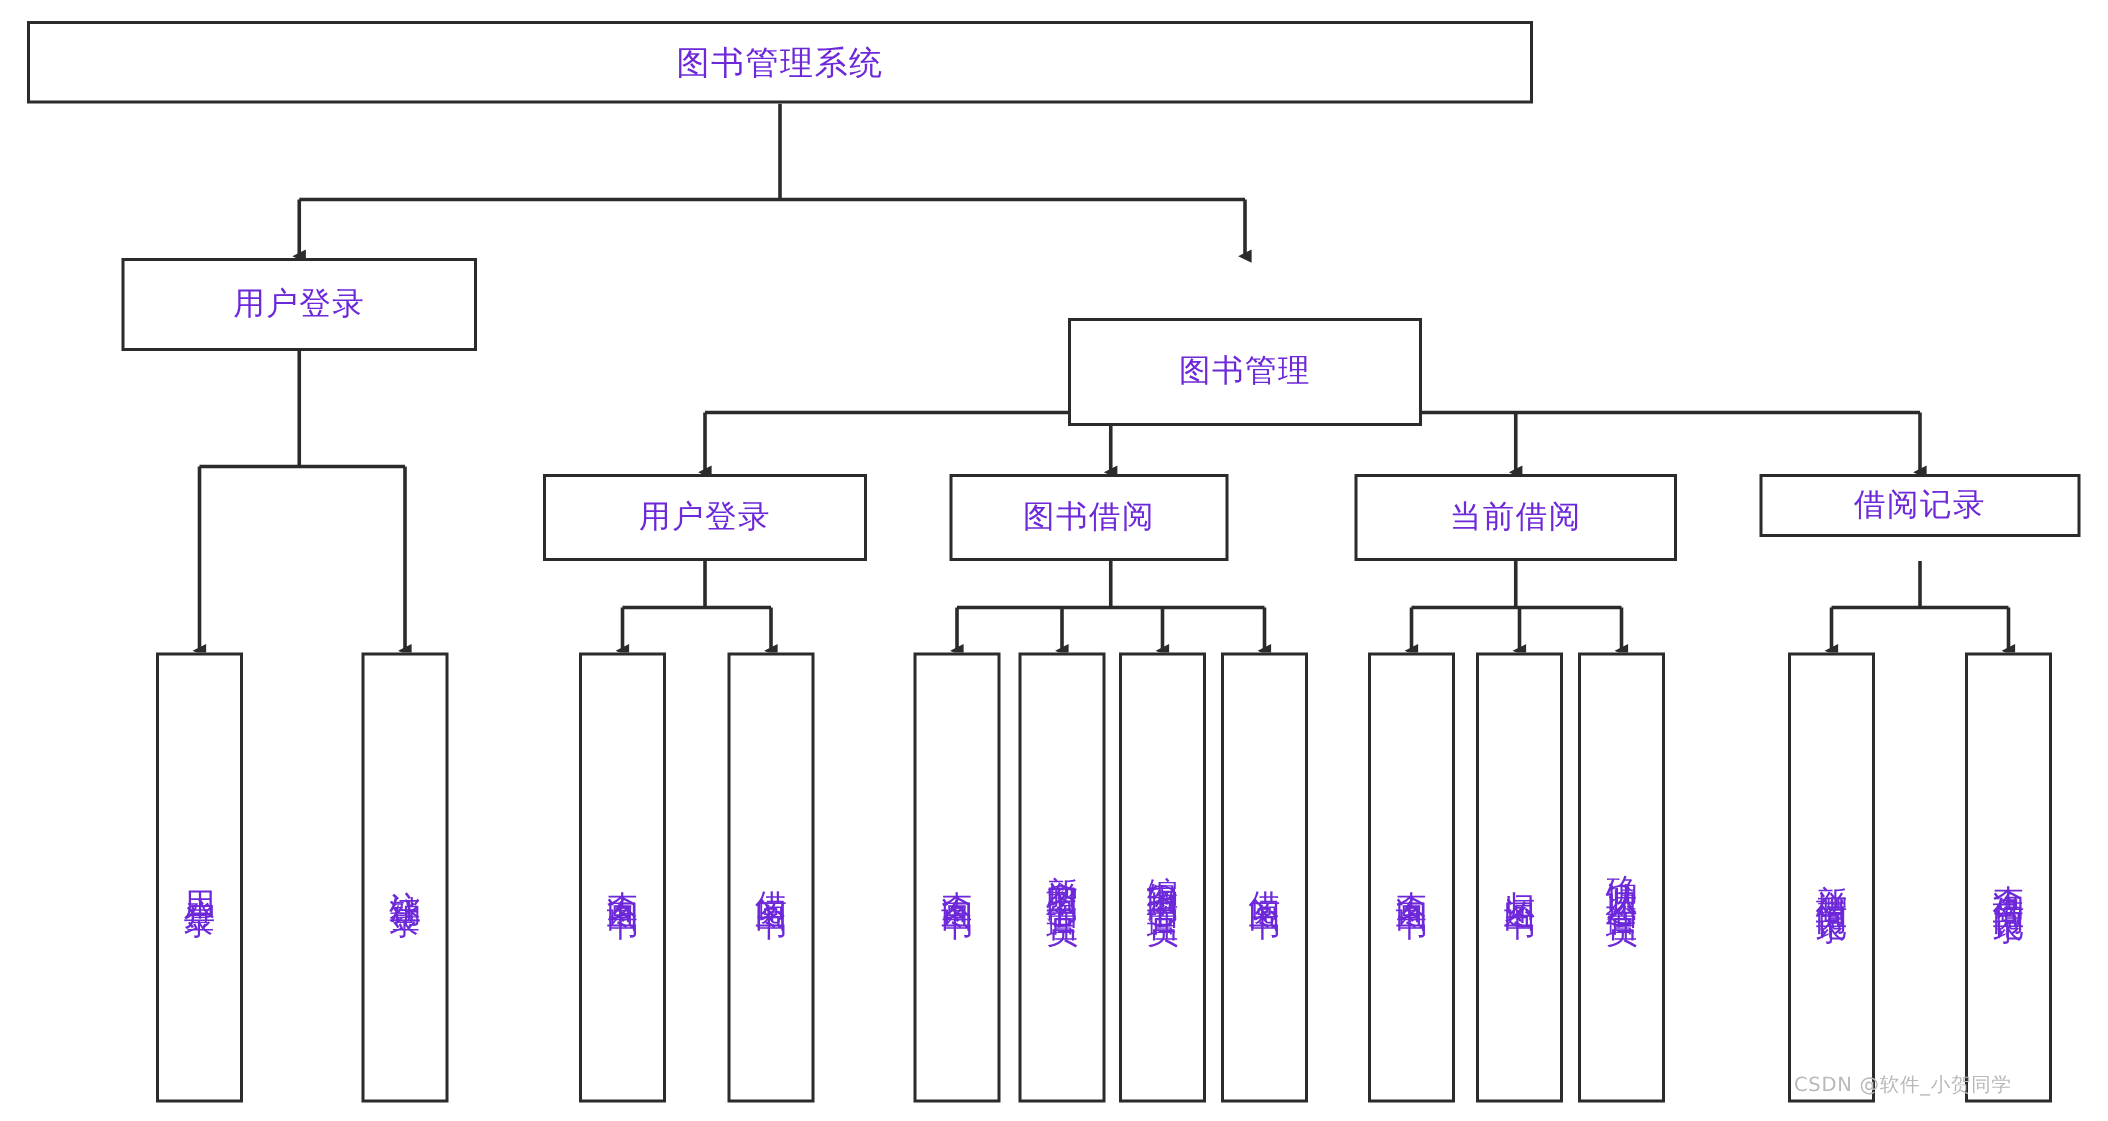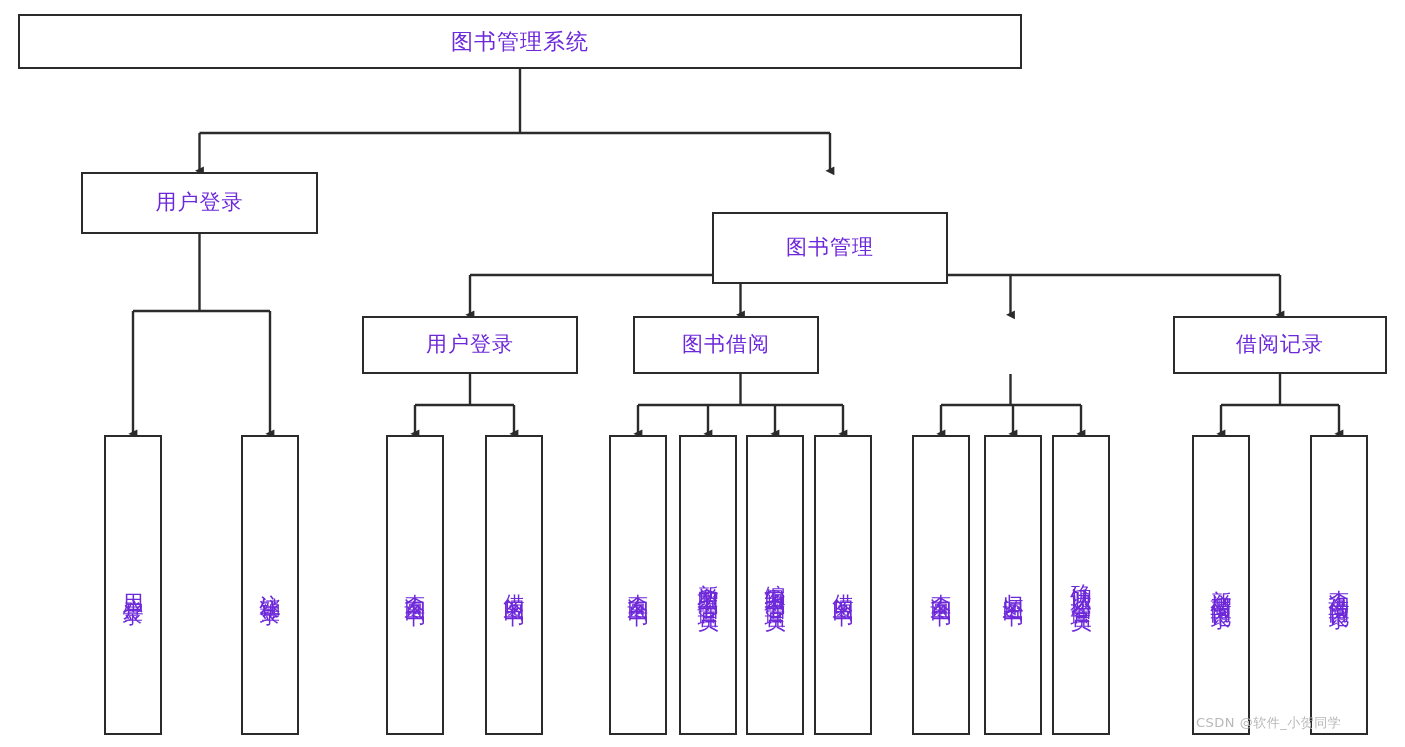--- a/index.html
+++ b/index.html
@@ -119,21 +119,24 @@
   <div class="node node-h" style="left: 712px; top: 172px; width: 236px; height: 72px; margin-top: 40px;">
     <span>图书管理</span>
   </div>
 
   <div class="node node-h" style="left: 362px; top: 316px; width: 216px; height: 58px;">
     <span>用户登录</span>
   </div>
   <div class="node node-h" style="left: 633px; top: 316px; width: 186px; height: 58px;">
     <span>图书借阅</span>
   </div>
-  <div class="node node-h" style="left: 1173px; top: 316px; width: 214px; height: 58px;">
+  <div class="node node-h" style="left: 903px; top: 316px; width: 215px; height: 58px;">
+    <span>当前借阅</span>
+  </div>
+  <div class="node node-h" style="left: 1173px; top: 316px; width: 214px; height: 42px;">
     <span>借阅记录</span>
   </div>
 
   <div class="node node-v" style="left: 104px; top: 435px; width: 58px; height: 300px;">
     <span>用户登录</span>
   </div>
   <div class="node node-v" style="left: 241px; top: 435px; width: 58px; height: 300px;">
     <span>注销登录</span>
   </div>
 

